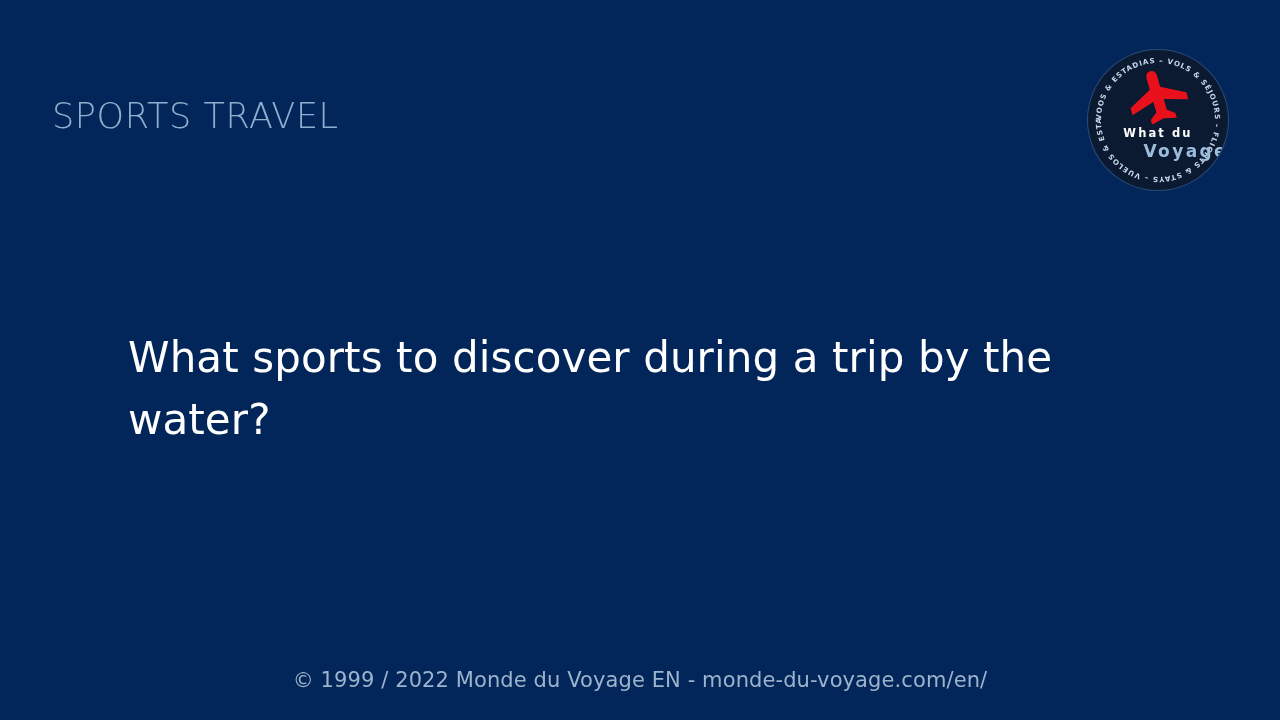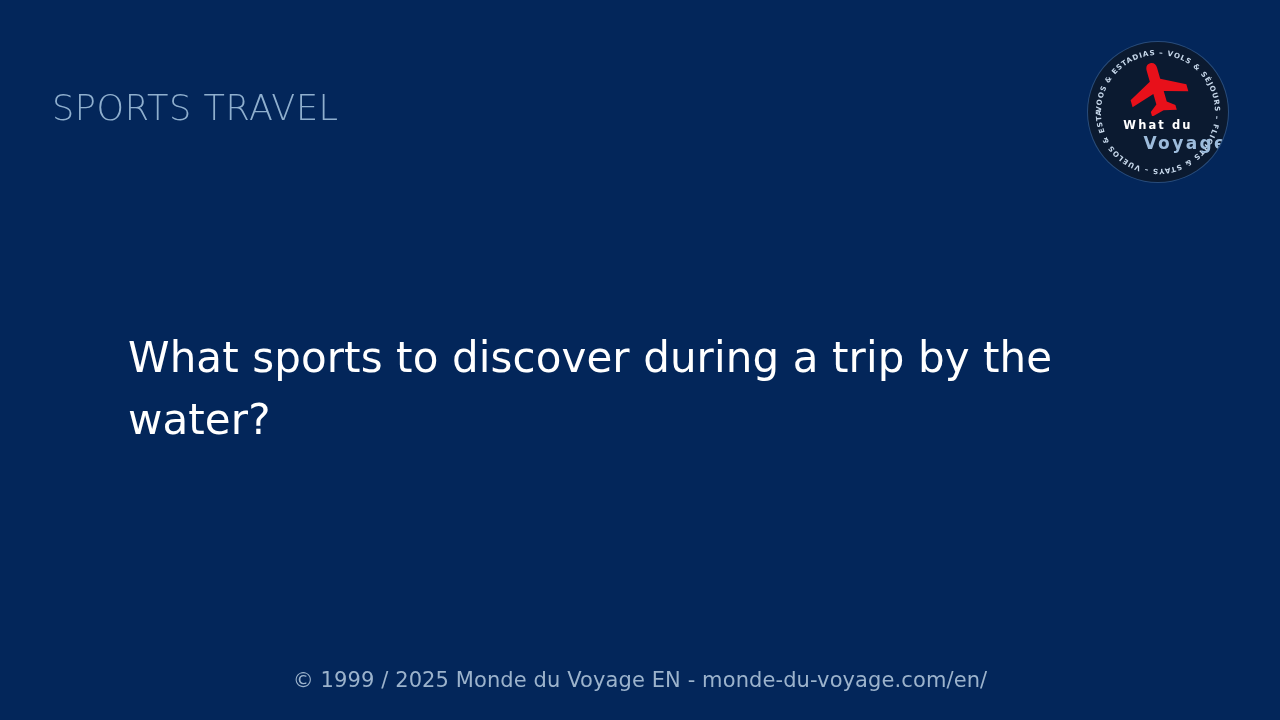--- a/index.html
+++ b/index.html
@@ -18,21 +18,21 @@
   .page {
     position: absolute;
     inset: 0;
     background: #03265a;
   }
 
   
   .site-header {
     position: absolute;
     left: 0;
-    top: 4px;
+    top: 12px;
     width: 1048px;
     height: 200px;
   }
 
   .brand-kicker {
     position: absolute;
     left: 52px;
     top: 82px;
     font-family: "DejaVu Sans", sans-serif;
     font-size: 35px;
@@ -199,16 +199,16 @@
 
       <div class="logo-name-2">Voyage</div>
     </div>
   </header>
 
   <main class="main-area">
     <h1 class="page-title">What sports to discover during a trip by the water?</h1>
   </main>
 
   <footer class="site-footer">
-    <div class="footer-credit">© 1999 / 2025 Monde du Voyage EN - monde-du-voyage.com/en/</div>
+    <div class="footer-credit">© 1999 / 2022 Monde du Voyage EN - monde-du-voyage.com/en/</div>
   </footer>
 
 </div>
 
 </body></html>

